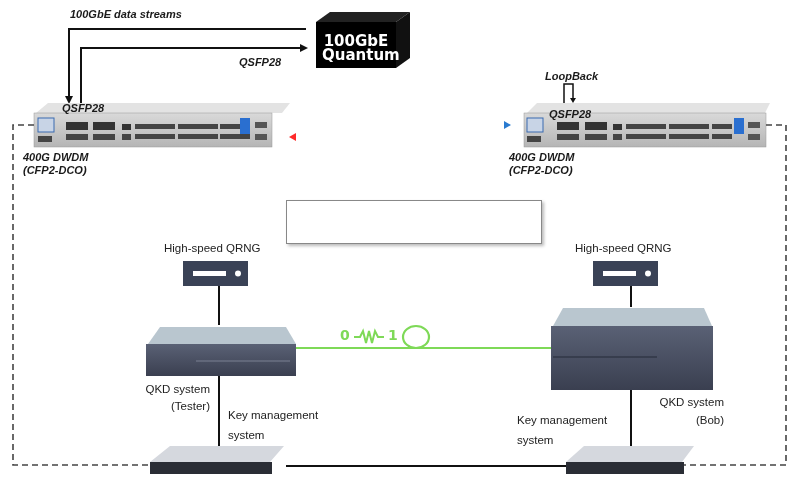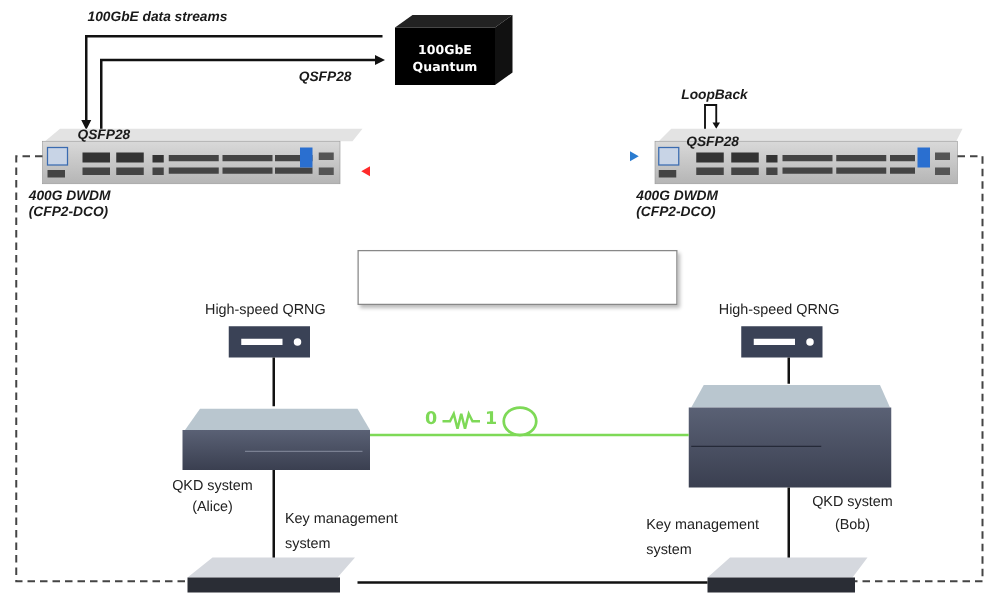--- a/index.html
+++ b/index.html
@@ -4,22 +4,22 @@
 <style>
   html, body { margin:0; padding:0; background:#ffffff; }
   body { width:800px; height:482px; position:relative; overflow:hidden; font-family:"DejaVu Sans", sans-serif; }
   .abs { position:absolute; }
   .lbl-bold { font-family:"Liberation Sans", sans-serif; font-weight:bold; font-size:11px; color:#1a1a1a;font-style:italic; }
   .lbl { font-family:Liberation Sans, sans-serif; font-size:11.5px; color:#222; }
   svg { position:absolute; left:0; top:0; }
   .legend { position:absolute; left:286px; top:200px; width:254px; height:42px; border:1px solid #888; box-shadow:2px 2px 3px #bbb; background:#fff; }
   .legend .row { position:absolute; left:0; width:100%; height:14px; }
   .legend .txt { position:absolute; left:64px; font-family:"DejaVu Sans", sans-serif; font-weight:bold; font-size:10px; color:#222; }
-  .tester-text { position:absolute; left:322px; top:34px; width:68px; text-align:center; color:#fff; font-family:"DejaVu Sans", sans-serif; font-weight:bold; font-size:10px; line-height:14px; }
-  .center { text-align:center; }
+  .tester-text { position:absolute; left:322px; top:34px; width:68px; text-align:center; color:#fff; font-family:"DejaVu Sans", sans-serif; font-weight:bold; font-size:15px; line-height:14px; }
+  .center { text-align:right; }
 </style>
 </head>
 <body>
 
 <svg width="800" height="482" viewBox="0 0 800 482">
   <defs>
     <linearGradient id="rainbowR" x1="0" y1="0" x2="1" y2="0">
       <stop offset="0" stop-color="#ff2a2a"></stop>
       <stop offset="0.45" stop-color="#ffe83a"></stop>
       <stop offset="0.7" stop-color="#8fd14f"></stop>
@@ -190,21 +190,21 @@
 </div>
 
 <div class="legend">
 </div>
 
 <div class="abs lbl" style="left:164px;top:242px;">High-speed QRNG</div>
 <div class="abs lbl" style="left:575px;top:242px;">High-speed QRNG</div>
 
 <div class="abs lbl center" style="left:130px;top:381px;width:80px;line-height:17px;">
   <div>QKD system</div>
-  <div>(Alice)</div>
+  <div>(Tester)</div>
 </div>
 <div class="abs lbl" style="left:228px;top:405px;line-height:20px;">
   <div>Key management</div>
   <div>system</div>
 </div>
 
 <div class="abs lbl center" style="left:640px;top:393px;width:84px;line-height:18px;">
   <div>QKD system</div>
   <div>(Bob)</div>
 </div>

